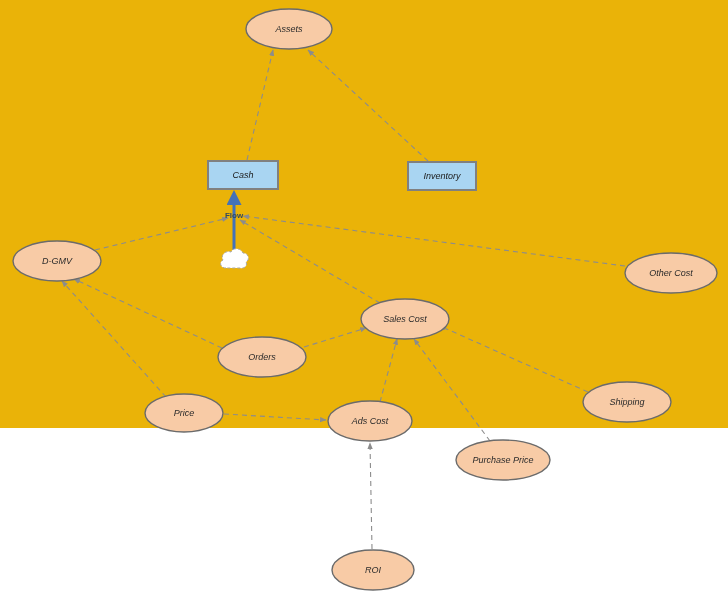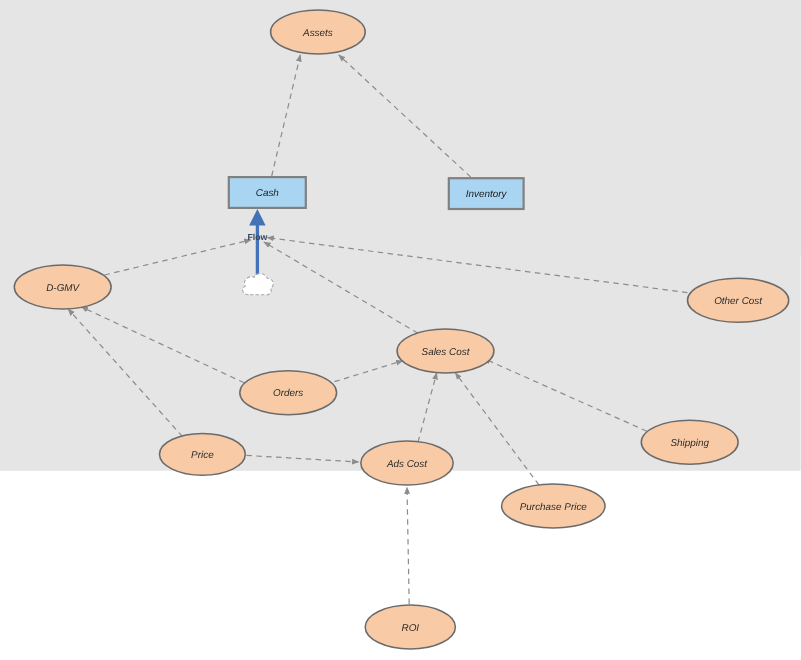--- a/index.html
+++ b/index.html
@@ -11,21 +11,21 @@
   body {
     width: 728px;
     height: 600px;
     overflow: hidden;
     font-family: "Liberation Sans", sans-serif;
   }
   #canvas {
     position: relative;
     width: 728px;
     height: 428px;
-    background: #e5e5e5;
+    background: #eab308;
   }
   svg#diagram {
     display: block;
     width: 728px;
     height: 600px;
   }
   .edge-line {
     fill: none;
     stroke: #8c8c8c;
     stroke-width: 1.1;

